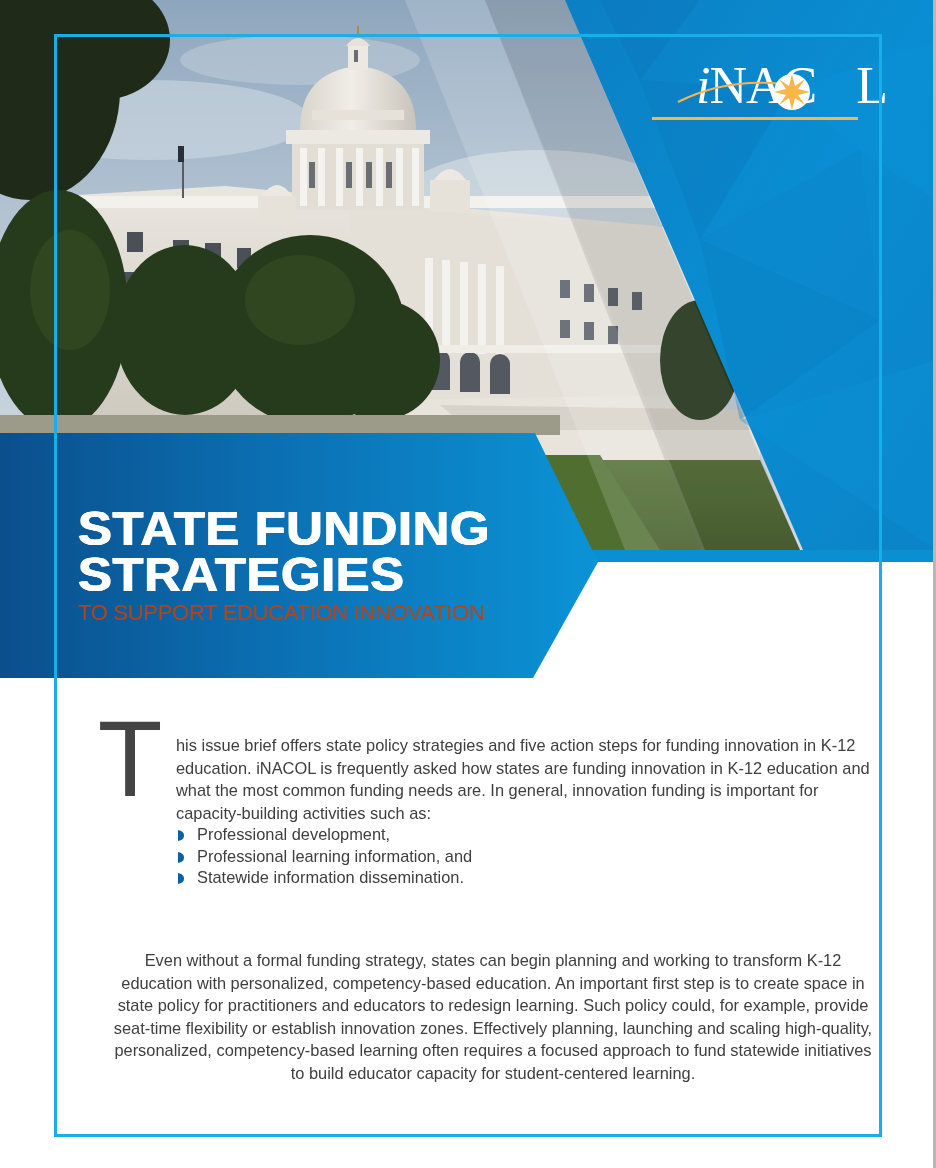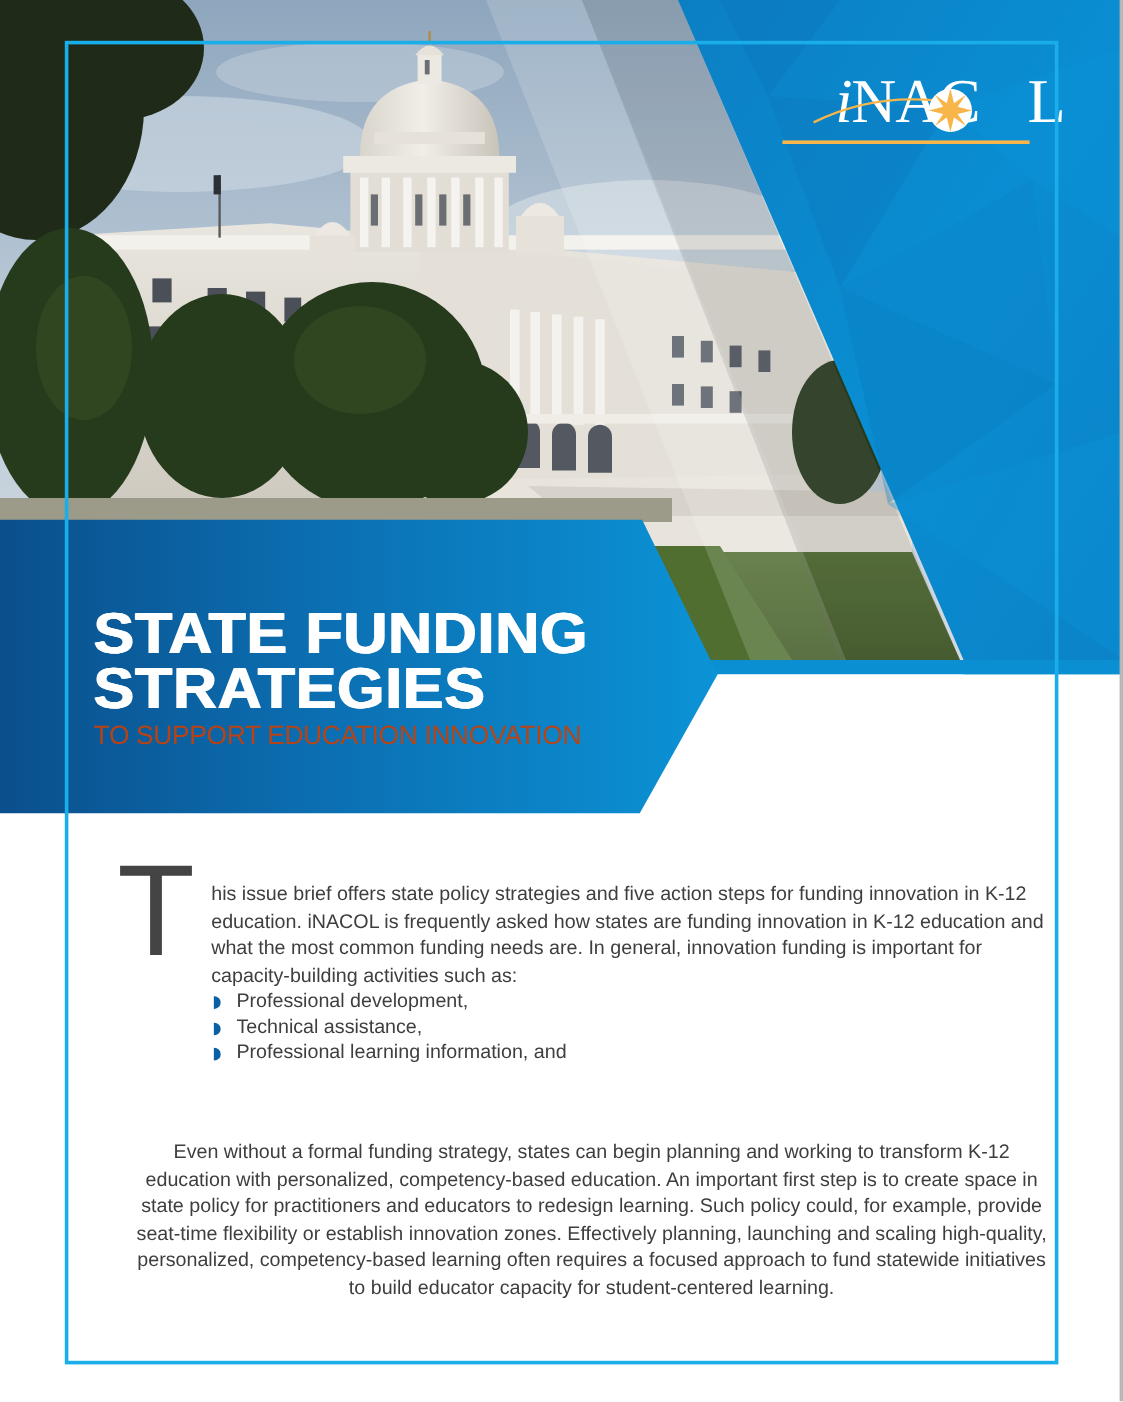--- a/index.html
+++ b/index.html
@@ -285,24 +285,24 @@
     <li>
       <svg class="bullet-icon" viewBox="0 0 6 11">
           <path d="M0,0 Q6,1 6,5.5 Q6,10 0,11 Z" fill="#0b5fa5"></path>
         </svg>
       <span>Professional development,</span>
     </li>
     <li>
       <svg class="bullet-icon" viewBox="0 0 6 11">
           <path d="M0,0 Q6,1 6,5.5 Q6,10 0,11 Z" fill="#0b5fa5"></path>
         </svg>
-      <span>Technical assistance,</span>
+      <span>Professional learning information, and</span>
     </li>
     <li>
       <svg class="bullet-icon" viewBox="0 0 6 11">
           <path d="M0,0 Q6,1 6,5.5 Q6,10 0,11 Z" fill="#0b5fa5"></path>
         </svg>
-      <span>Professional learning information, and</span>
+      <span>Statewide information dissemination.</span>
     </li>
   </ul>
 
   <p id="para2" class="body-text">Even without a formal funding strategy, states can begin planning and working to transform K-12 education with personalized, competency-based education. An important first step is to create space in state policy for practitioners and educators to redesign learning. Such policy could, for example, provide seat-time flexibility or establish innovation zones. Effectively planning, launching and scaling high-quality, personalized, competency-based learning often requires a focused approach to fund statewide initiatives to build educator capacity for student-centered learning.</p>
 </div>
 
 </body></html>

